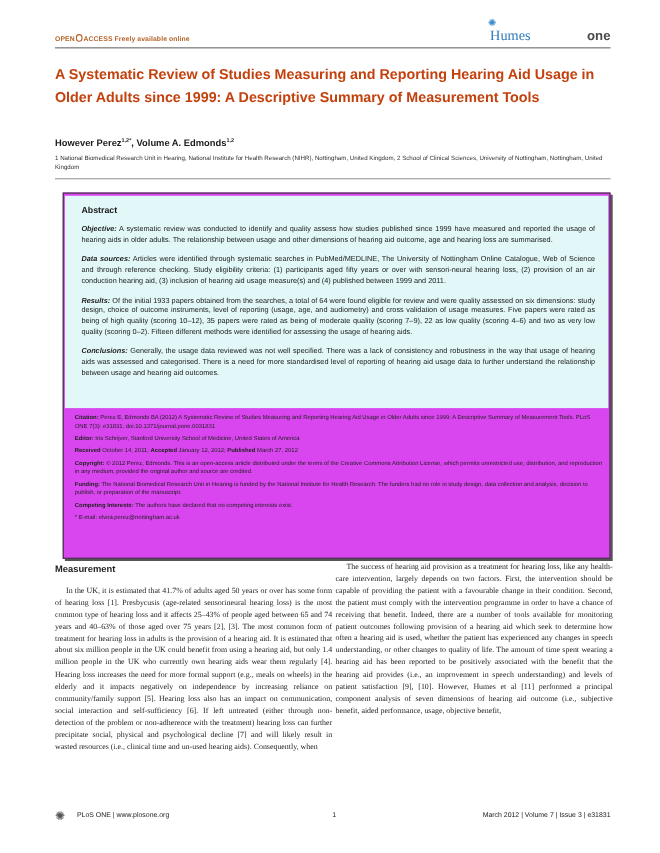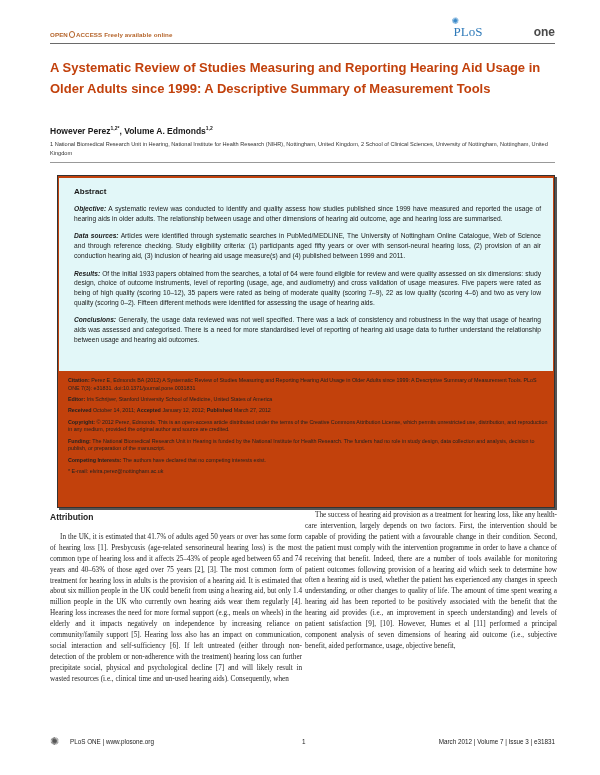--- a/index.html
+++ b/index.html
@@ -13,21 +13,21 @@
   .logo { position: absolute; right: 0; top: 2px; font-family: "Liberation Serif", serif; font-size: 13px; color: #2f7ab9; }
   .logo .one { font-family: "Liberation Sans", sans-serif; font-weight: bold; color: #4a4a4a; font-size: 12px; margin-left: 48px; }
   .logo .sun { position: absolute; left: -2px; top: -8px; font-size: 9px; color: #3b8ac9; }
 
   .title { position: absolute; left: 50px; top: 58px; width: 510px; font-size: 13px; line-height: 20.5px; font-weight: bold; color: #c2410c; }
   .authors { position: absolute; left: 50px; top: 125px; font-size: 8.5px; font-weight: bold; }
   .authors sup { font-size: 5px; }
   .affil { position: absolute; left: 50px; top: 140px; width: 505px; font-size: 5.6px; line-height: 9px; color: #333; }
   .rule1 { position: absolute; left: 50px; top: 162px; width: 505px; border-top: 1px solid #999; }
 
-  .infobox { position: absolute; left: 57px; top: 175px; width: 498px; height: 333px; border: 1px solid #333; box-shadow: 2px 2px 0 #555; background: #c2410c; }
+  .infobox { position: absolute; left: 57px; top: 175px; width: 498px; height: 333px; border: 1px solid #333; box-shadow: 2px 2px 0 #555; background: #d946ef; }
   .abstract { position: absolute; left: 1px; top: 2px; width: 494px; height: 193px; background: #e2f7f8; padding: 9px 12px 0 15px; }
   .abstract h2 { font-size: 8px; font-weight: bold; margin-bottom: 8px; }
   .abstract p { font-size: 6.65px; line-height: 9.7px; text-align: justify; margin-bottom: 8px; }
   .abstract p b { font-style: italic; }
   .meta { position: absolute; left: 10px; top: 201px; width: 480px; }
   .meta p { font-size: 5.35px; line-height: 7.7px; color: #222; margin-bottom: 3.6px; }
   .meta b { font-weight: bold; }
 
   .col { position: absolute; top: 512px; width: 252px; font-family: "Liberation Serif", serif; font-size: 7.2px; line-height: 10.9px; text-align: justify; color: #1f1f1f; }
   .col.left { left: 50px; }
@@ -45,21 +45,21 @@
 </head>
 <body>
 
 <div class="header">
   <div class="oa">
     <span>OPEN</span><span class="lock"></span><span>ACCESS</span>
     <span class="free">Freely available online</span>
   </div>
   <div class="logo">
     <span class="sun">✺</span>
-    <span>PLoS</span>
+    <span>Humes</span>
     <span class="one">one</span>
   </div>
 </div>
 
 <h1 class="title">A Systematic Review of Studies Measuring and Reporting Hearing Aid Usage in Older Adults since 1999: A Descriptive Summary of Measurement Tools</h1>
 
 <div class="authors">
   <span>However Perez</span><sup>1,2*</sup><span>, </span><span>Volume A. Edmonds</span><sup>1,2</sup>
 </div>
 <div class="affil">1 National Biomedical Research Unit in Hearing, National Institute for Health Research (NIHR), Nottingham, United Kingdom, 2 School of Clinical Sciences, University of Nottingham, Nottingham, United Kingdom</div>
@@ -78,21 +78,21 @@
     <p><b>Editor:</b><span> Iris Schrijver, Stanford University School of Medicine, United States of America</span></p>
     <p><b>Received</b><span> October 14, 2011; </span><b>Accepted</b><span> January 12, 2012; </span><b>Published</b><span> March 27, 2012</span></p>
     <p><b>Copyright:</b><span> © 2012 Perez, Edmonds. This is an open-access article distributed under the terms of the Creative Commons Attribution License, which permits unrestricted use, distribution, and reproduction in any medium, provided the original author and source are credited.</span></p>
     <p><b>Funding:</b><span> The National Biomedical Research Unit in Hearing is funded by the National Institute for Health Research. The funders had no role in study design, data collection and analysis, decision to publish, or preparation of the manuscript.</span></p>
     <p><b>Competing Interests:</b><span> The authors have declared that no competing interests exist.</span></p>
     <p>* E-mail: elvira.perez@nottingham.ac.uk</p>
   </div>
 </div>
 
 <div class="col left">
-  <h3>Attribution</h3>
+  <h3>Measurement</h3>
   <p>In the UK, it is estimated that 41.7% of adults aged 50 years or over has some form of hearing loss [1]. Presbycusis (age-related sensorineural hearing loss) is the most common type of hearing loss and it affects 25–43% of people aged between 65 and 74 years and 40–63% of those aged over 75 years [2], [3]. The most common form of treatment for hearing loss in adults is the provision of a hearing aid. It is estimated that about six million people in the UK could benefit from using a hearing aid, but only 1.4 million people in the UK who currently own hearing aids wear them regularly [4]. Hearing loss increases the need for more formal support (e.g., meals on wheels) in the elderly and it impacts negatively on independence by increasing reliance on community/family support [5]. Hearing loss also has an impact on communication, social interaction and self-sufficiency [6]. If left untreated (either through non-detection of the problem or non-adherence with the treatment) hearing loss can further precipitate social, physical and psychological decline [7] and will likely result in wasted resources (i.e., clinical time and un-used hearing aids). Consequently, when</p>
 </div>
 
 <div class="col right">
   <p>The success of hearing aid provision as a treatment for hearing loss, like any health-care intervention, largely depends on two factors. First, the intervention should be capable of providing the patient with a favourable change in their condition. Second, the patient must comply with the intervention programme in order to have a chance of receiving that benefit. Indeed, there are a number of tools available for monitoring patient outcomes following provision of a hearing aid which seek to determine how often a hearing aid is used, whether the patient has experienced any changes in speech understanding, or other changes to quality of life. The amount of time spent wearing a hearing aid has been reported to be positively associated with the benefit that the hearing aid provides (i.e., an improvement in speech understanding) and levels of patient satisfaction [9], [10]. However, Humes et al [11] performed a principal component analysis of seven dimensions of hearing aid outcome (i.e., subjective benefit, aided performance, usage, objective benefit,</p>
 </div>
 
 <div class="footer">
   <span class="flogo">✺</span>
   <span class="journal">PLoS ONE | www.plosone.org</span>

